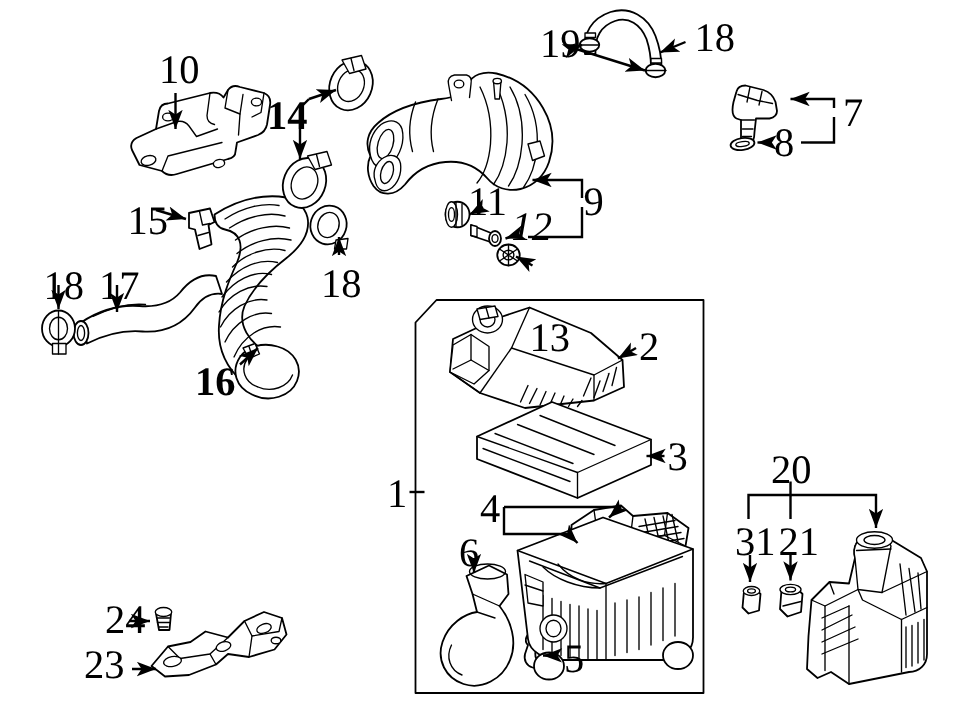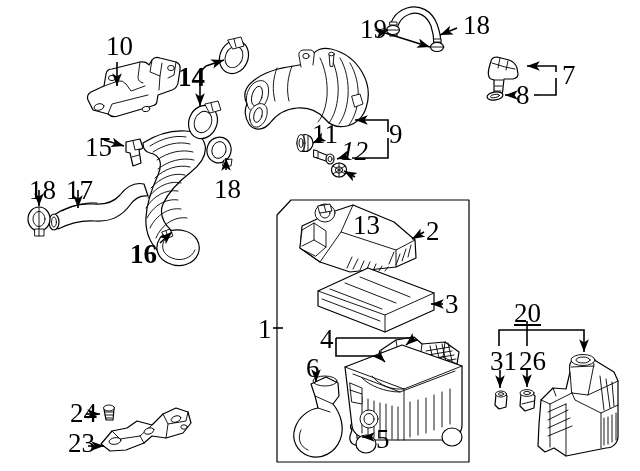--- a/index.html
+++ b/index.html
@@ -482,19 +482,19 @@
   <span class="callout cal-lg" style="left:389px;top:121px;">9</span>
   <span class="callout cal-lg" style="left:312px;top:121px;">11</span>
   <span class="callout cal-lg" style="left:341px;top:138px;font-style:italic;">12</span>
   <span class="callout cal-lg" style="left:353px;top:186px;margin-top:26px;">13</span>
   <span class="callout cal-lg" style="left:258px;top:316px;">1</span>
   <span class="callout cal-lg" style="left:426px;top:218px;">2</span>
   <span class="callout cal-lg" style="left:445px;top:291px;">3</span>
   <span class="callout cal-lg" style="left:320px;top:326px;">4</span>
   <span class="callout cal-lg" style="left:376px;top:426px;">5</span>
   <span class="callout cal-lg" style="left:306px;top:355px;">6</span>
-  <span class="callout cal-lg" style="left:514px;top:300px;text-decoration:underline;">20</span>
-  <span class="callout cal-lg" style="left:519px;top:348px;">26</span>
+  <span class="callout cal-lg" style="left:514px;top:300px;">20</span>
+  <span class="callout cal-lg" style="left:519px;top:348px;">21</span>
   <span class="callout cal-lg" style="left:490px;top:348px;">31</span>
-  <span class="callout cal-lg" style="left:56px;top:430px;margin-left:12px;">23</span>
+  <span class="callout cal-lg" style="left:56px;top:430px;">23</span>
   <span class="callout cal-lg" style="left:56px;top:400px;margin-left:14px;">24</span>
 
 </div>
 
 </body></html>

